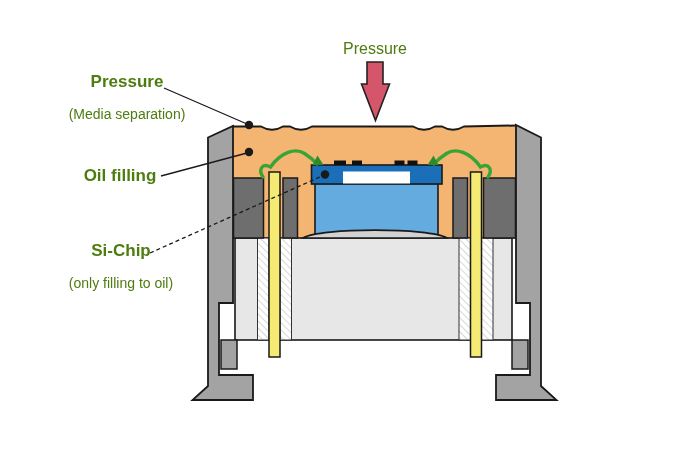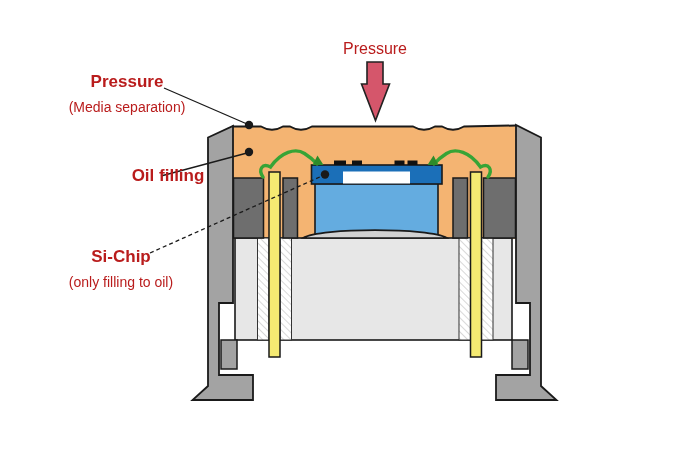--- a/index.html
+++ b/index.html
@@ -1,23 +1,23 @@
 <!DOCTYPE html>
 <html style="--c-oil: #F4B472; --c-housing: #A3A3A3; --c-hdr: #6E6E6E; --c-base: #E7E7E7; --c-mound: #D2D2D2; --c-pin: #F5EA72; --c-wire: #37A436; --c-wireend: #2E8B2A; --c-chiptop: #1B6FB8; --c-chipbody: #64ACE0; --c-cavity: #FFFFFF; --c-pad: #111111; --c-arrow: #D5566B; --c-outline: #1A1A1A; --c-hatch: #C8C8C8;"><head>
 <meta charset="utf-8">
 <style>
   html,body{margin:0;padding:0;background:#ffffff;}
   .stage{
     position:relative;width:597px;height:452px;background:#fff;
-    font-family:"Liberation Sans", sans-serif;color:#b91c1c;overflow:hidden;
+    font-family:"Liberation Sans", sans-serif;color:#4d7c0f;overflow:hidden;
   }
   .stage svg{position:absolute;left:0;top:0;}
   .lbl{position:absolute;line-height:1.08;white-space:nowrap;}
   .lbl .main{font-weight:bold;font-size:17px;display:block;}
-  .lbl .sub{font-weight:normal;font-size:14px;display:block;margin-top:9px;}
+  .lbl .sub{font-weight:normal;font-size:14px;display:block;margin-top:16px;}
   .center{text-align:center;transform:translateX(-50%);}
   #pressure-label{font-size:16px;font-weight:normal;}
 </style>
 </head>
 <body>
 
 <div class="stage">
 
   <svg width="687" height="452" viewBox="0 0 687 452">
     <defs>
@@ -89,22 +89,22 @@
     </g>
   </svg>
 
   <div id="pressure-label" class="lbl center" style="left:375px;top:40px;">Pressure</div>
 
   <div class="lbl center" style="left:127px;top:73px;">
     <span class="main">Pressure</span>
     <span class="sub">(Media separation)</span>
   </div>
 
-  <div class="lbl center" style="left:120px;top:167px;margin-left:48px;">
+  <div class="lbl center" style="left:120px;top:167px;">
     <span class="main">Oil filling</span>
   </div>
 
-  <div class="lbl center" style="left:121px;top:248px;">
+  <div class="lbl center" style="left:121px;top:242px;">
     <span class="main">Si-Chip</span>
     <span class="sub">(only filling to oil)</span>
   </div>
 
 </div>
 
 </body></html>

